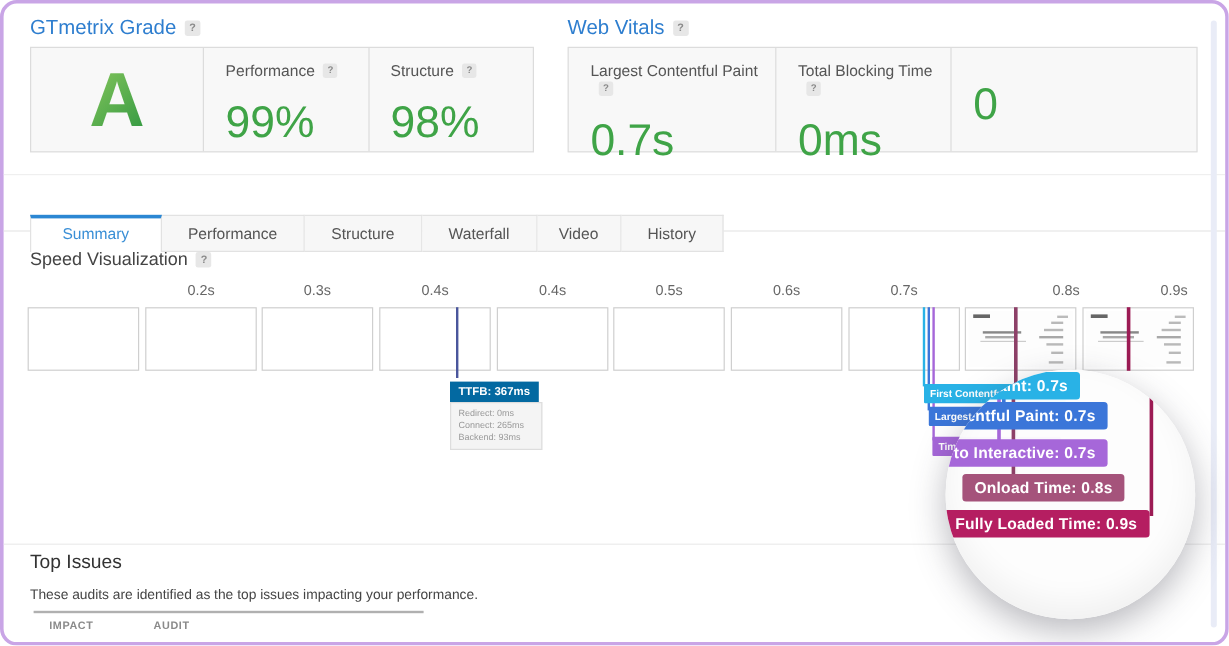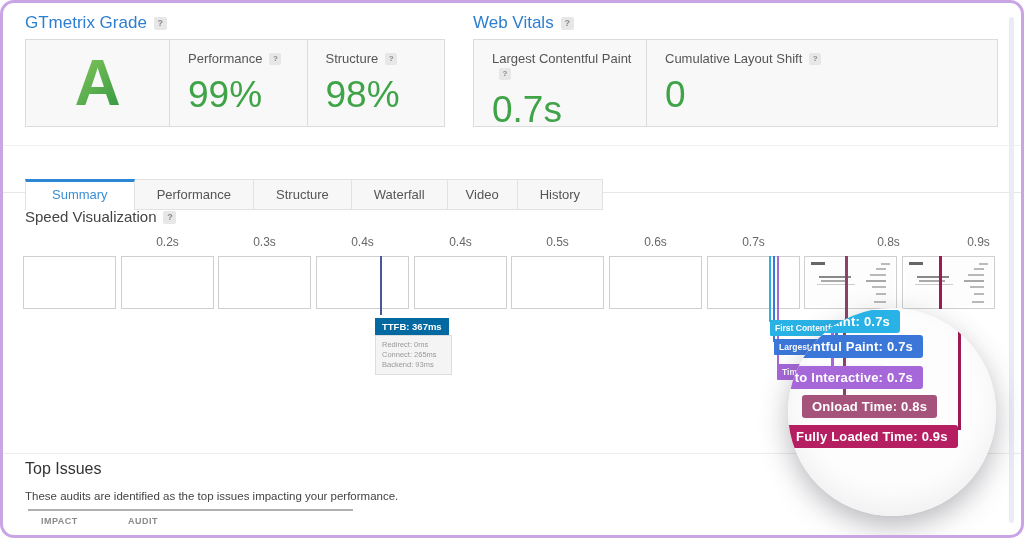--- a/index.html
+++ b/index.html
@@ -20,21 +20,21 @@
     text-align:center; border-radius:2px; vertical-align:2px; margin-left:7px;
   }
   .help.sm{ width:12px; height:12px; line-height:12px; font-size:8px; }
 
   
   .card{ position:absolute; top:36px; height:88px; border:1px solid #dcdcdc;
          background:#f8f8f8; display:flex; }
   .card .cell{ padding:11px 0 0 18px; }
   .card .cell + .cell{ border-left:1px solid #dcdcdc; }
   .cell .lbl{ font-size:13px; color:#555; }
-  .cell .val{ font-size:37px; color:#3fa447; margin-top:8px; font-weight:400; }
+  .cell .val{ font-size:37px; color:#3fa447; margin-top:15px; font-weight:400; }
   .grade-cell{ width:143px; display:flex; align-items:center; justify-content:center; padding:0 !important; }
   .grade-letter{
     font-size:64px; font-weight:bold; line-height:1;
     color:#4aa04a;
     background:linear-gradient(135deg,#8cc95e 0%,#3c9e45 85%);
     -webkit-background-clip:text; background-clip:text;
     -webkit-text-fill-color:transparent;
   }
 
   
@@ -135,24 +135,27 @@
   <div class="sec-title" style="left:470px; top:10px;">
     <span>Web Vitals</span><span class="help">?</span>
   </div>
   <div class="card" style="left:470px; width:525px;">
     <div class="cell" style="width:172px;">
       <div class="lbl">
         <span>Largest Contentful Paint</span><span class="help sm">?</span>
       </div>
       <div class="val">0.7s</div>
     </div>
+    <div class="cell" style="width:146px;">
+      <div class="lbl">
+        <span>Total Blocking Time</span><span class="help sm">?</span>
+      </div>
+      <div class="val">0ms</div>
+    </div>
     <div class="cell" style="flex:1;">
-      <div class="lbl">
-        <span>Cumulative Layout Shift</span><span class="help sm">?</span>
-      </div>
       <div class="val">0</div>
     </div>
   </div>
 
   <div class="tabs-line"></div>
   <div class="tabbar-base"></div>
   <div class="tabs">
     <div class="tab active">Summary</div>
     <div class="tab">Performance</div>
     <div class="tab">Structure</div>

